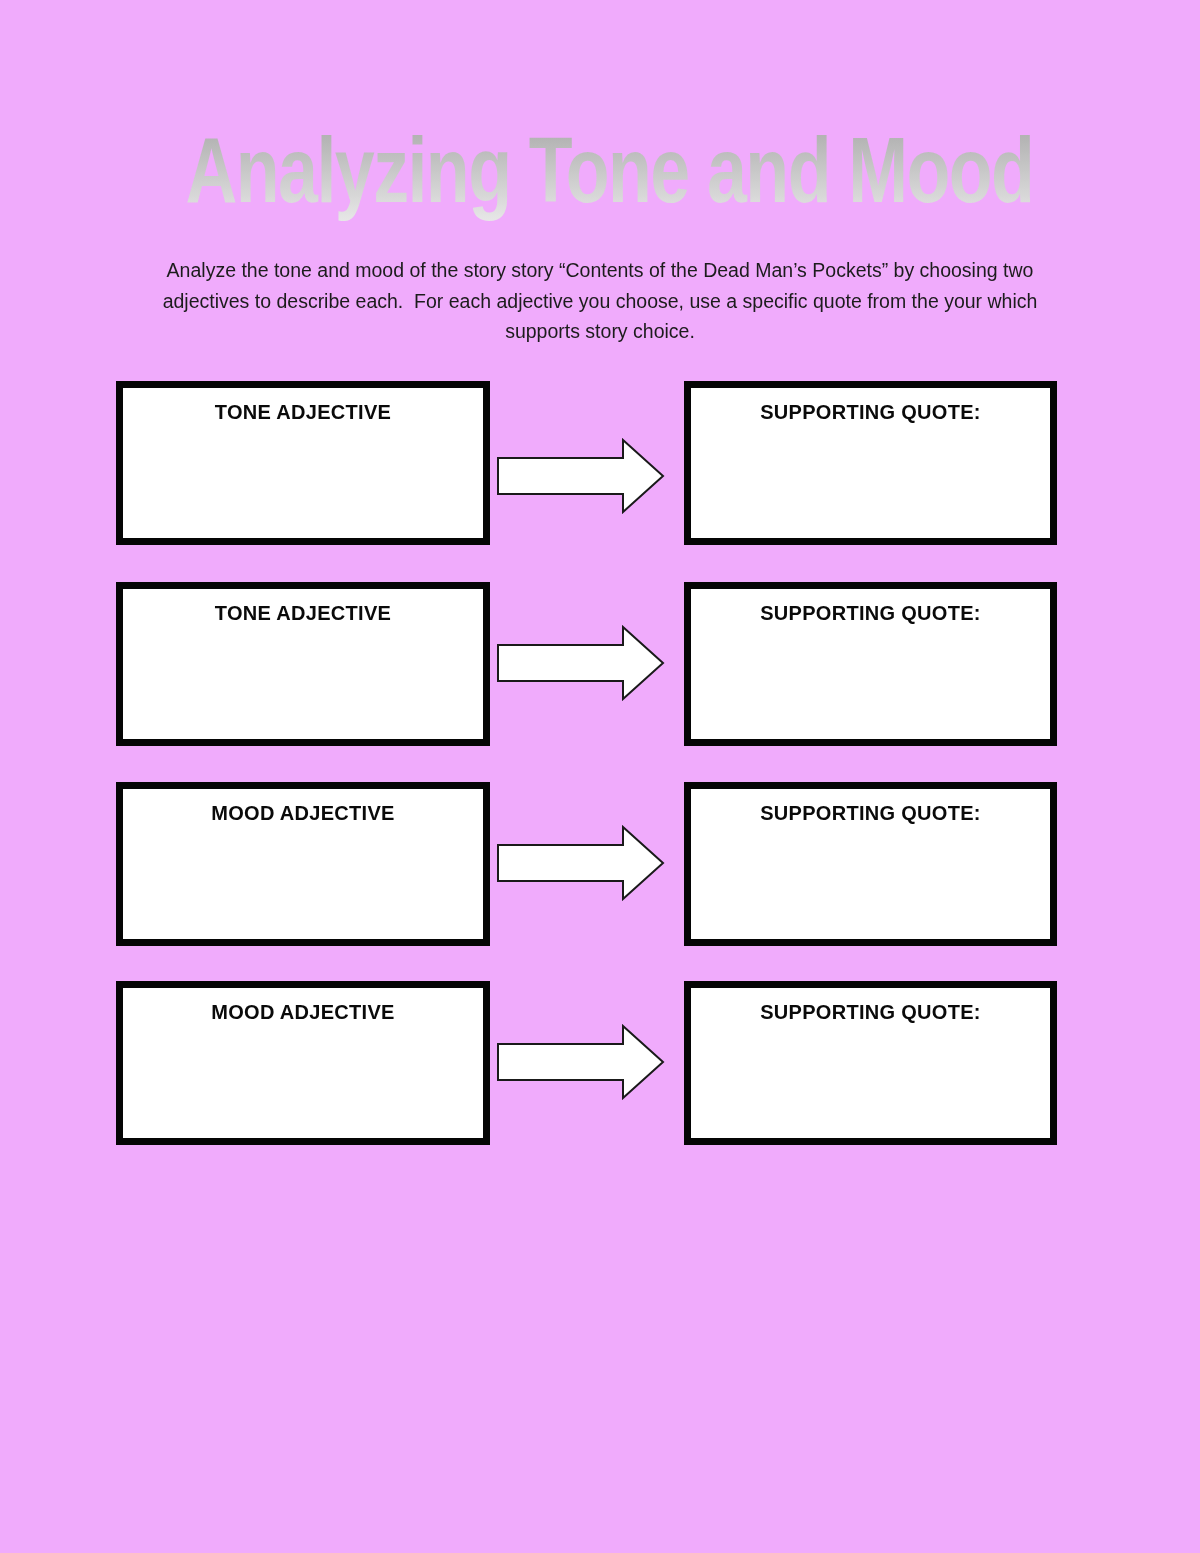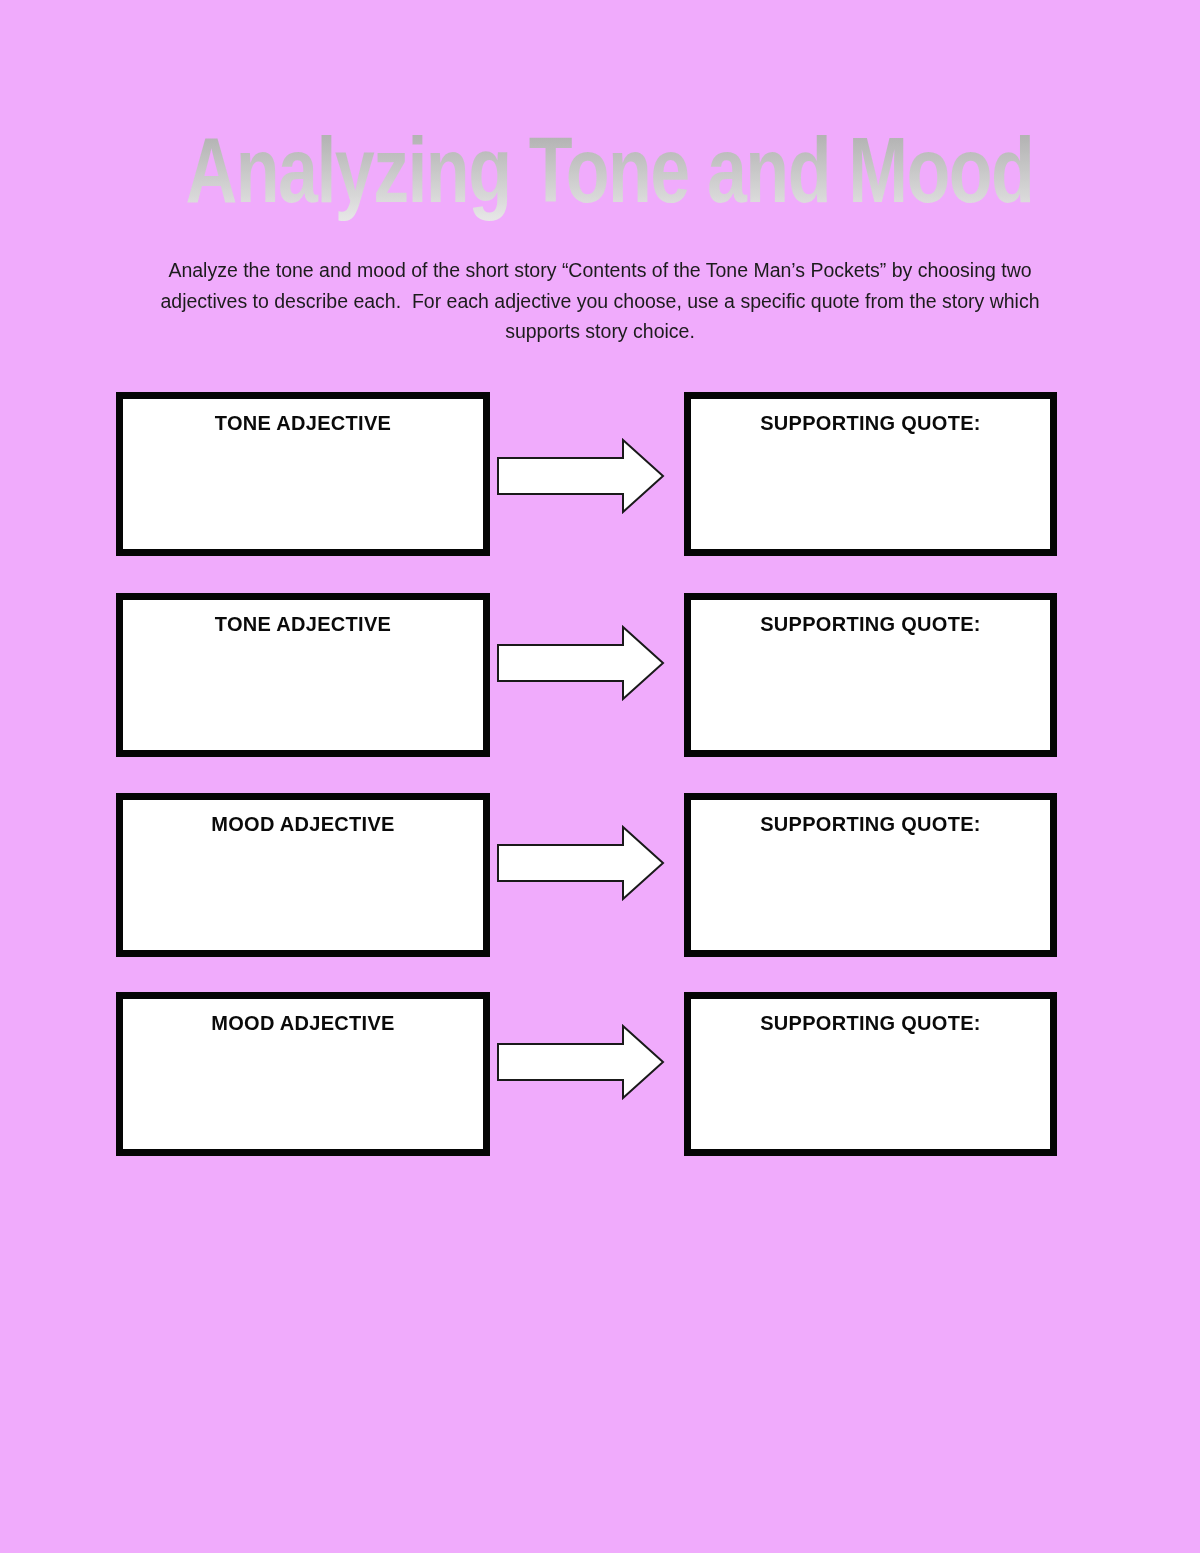--- a/index.html
+++ b/index.html
@@ -66,21 +66,21 @@
     width: 100%;
     height: 164px;
   }
   .row.r1 { top: 380px; }
   .row.r2 { top: 581px; }
   .row.r3 { top: 781px; }
   .row.r4 { top: 980px; }
 
   .box {
     position: absolute;
-    top: 12px;
+    top: 1px;
     height: 164px;
     border: 7px solid var(--box-border, #050505);
     background: #ffffff;
     box-sizing: border-box;
   }
   .box.left  { left: 116px; width: 374px; }
   .box.right { left: 684px; width: 373px; }
 
   .box-label {
     padding-top: 12px;
@@ -108,22 +108,22 @@
   }
 </style>
 </head>
 <body>
 
 <div class="page">
 
   <h1 class="title"><span class="title-text">Analyzing Tone and Mood</span></h1>
 
   <div class="instructions">
-    <div class="instr-line">Analyze the tone and mood of the short story “Contents of the Tone Man’s Pockets” by choosing two</div>
-    <div class="instr-line">adjectives to describe each.  For each adjective you choose, use a specific quote from the story which</div>
+    <div class="instr-line">Analyze the tone and mood of the story story “Contents of the Dead Man’s Pockets” by choosing two</div>
+    <div class="instr-line">adjectives to describe each.  For each adjective you choose, use a specific quote from the your which</div>
     <div class="instr-line">supports story choice.</div>
   </div>
 
   <div class="row r1">
     <div class="box left">
       <div class="box-label">TONE ADJECTIVE</div>
     </div>
     <svg class="arrow" viewBox="0 0 168 76" preserveAspectRatio="none">
       <path d="M1 20 H126 V2 L166 38 L126 74 V56 H1 Z"></path>
     </svg>

